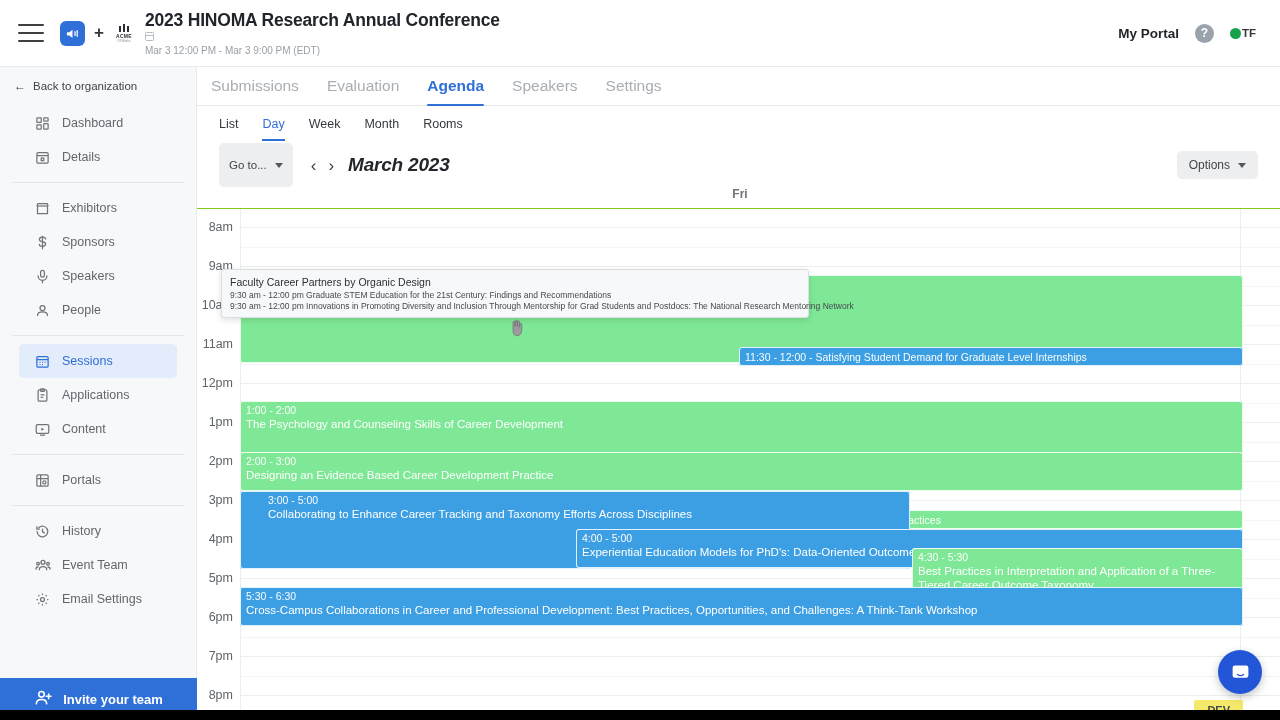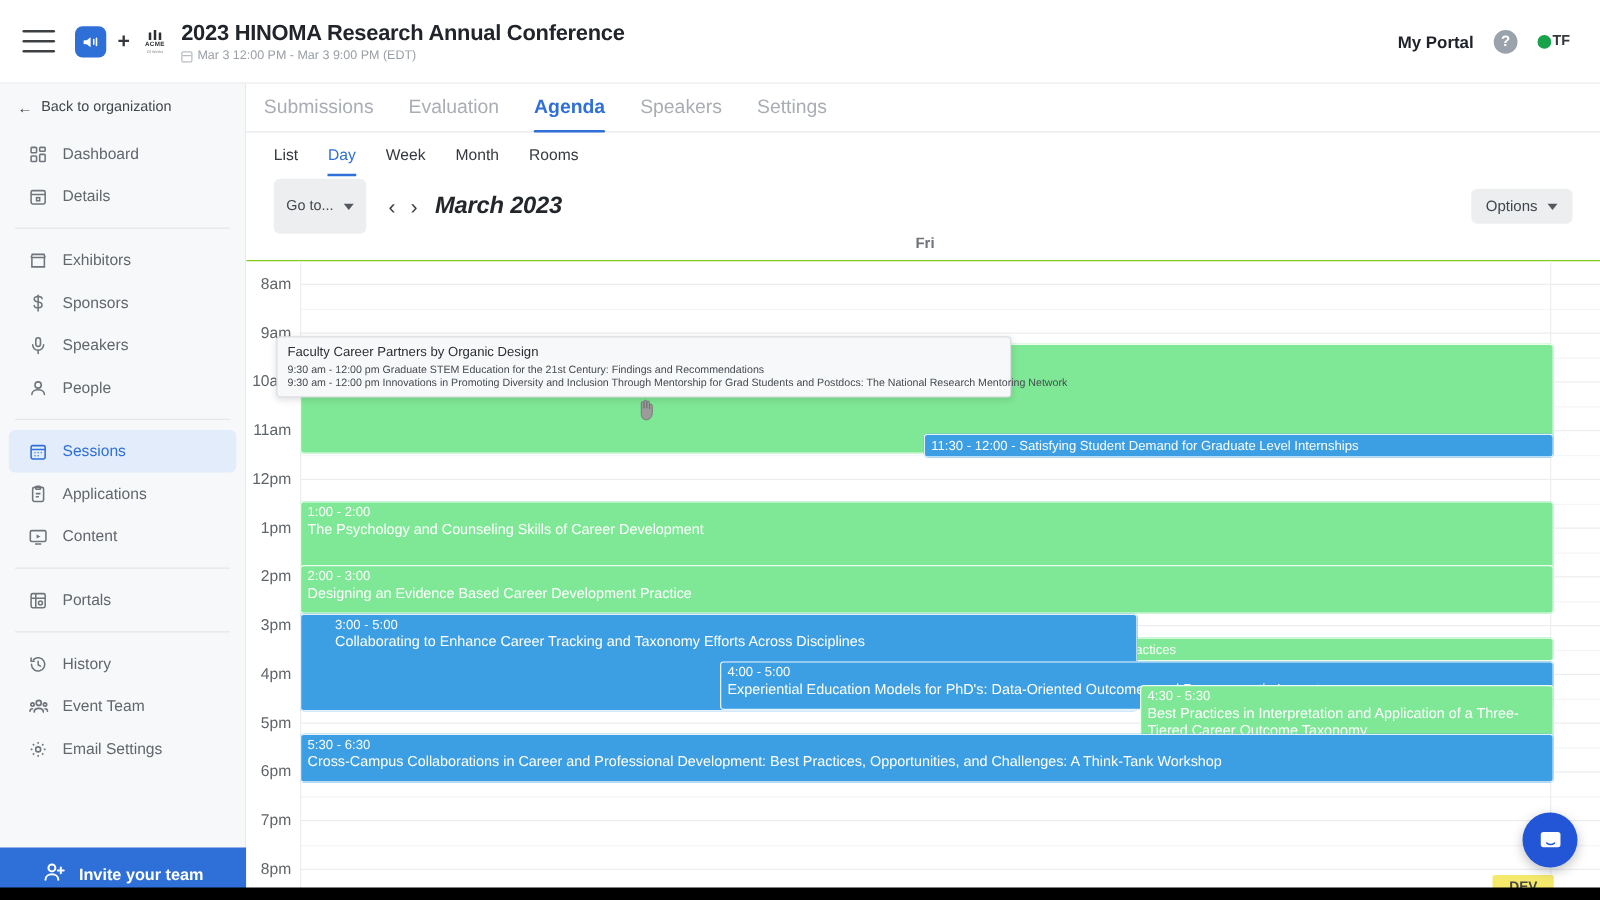--- a/index.html
+++ b/index.html
@@ -33,21 +33,21 @@
   }
   .acme-bars { display:flex; gap:1.5px; align-items:flex-end; height:8px; }
   .acme-bars i { display:block; width:2.5px; background:#2c2f33; }
   .acme-bars i:nth-child(1){height:6px}
   .acme-bars i:nth-child(2){height:8px}
   .acme-bars i:nth-child(3){height:6px}
   .acme-txt { font-size:5px; letter-spacing:.3px; color:#2c2f33; font-weight:700; margin-top:1px; }
   .acme-sub { font-size:3px; color:#7c8187; letter-spacing:.1px; }
 
   .ev-title { font-size:17.5px; font-weight:700; color:#21242a; letter-spacing:-.2px; line-height:1.15; }
-  .ev-dates { font-size:10px; color:#9aa0a6; margin-top:2px; display:flex; align-items:flex-end; gap:4px;}
+  .ev-dates { font-size:10px; color:#9aa0a6; margin-top:2px; display:flex; align-items:flex-start; gap:4px;flex-direction:column;}
   .cal-glyph { width:9px; height:9px; border:1px solid #b9bec4; border-radius:1.5px; position:relative; display:inline-block;}
   .cal-glyph:before { content:""; position:absolute; left:0; right:0; top:2px; height:1px; background:#b9bec4;}
 
   .topbar-right { margin-left:auto; display:flex; align-items:center; gap:16px; padding-right:6px; }
   .my-portal { font-size:13.5px; font-weight:700; color:#1f2329; cursor:pointer; }
   .help-circle {
     width:19px; height:19px; border-radius:50%; background:#9aa2ab; color:#fff;
     font-size:12px; font-weight:700; display:flex; align-items:center; justify-content:center;
     cursor:pointer;
   }
@@ -58,21 +58,21 @@
   
   .sidebar {
     position:absolute; left:0; top:67px; width:197px; height:653px;
     background:#f7f8f9; border-right:1px solid #e7e9eb;
   }
   .back-org {
     display:flex; align-items:center; gap:7px; padding:12px 0 10px 14px;
     font-size:11.5px; color:#40454b; cursor:pointer;
   }
   .back-org .arr { font-size:12px; color:#40454b; }
-  .nav-group { padding:3px 0; }
+  .nav-group { padding:3px 12px; }
   .nav-sep { height:1px; background:#e4e6e9; margin:5px 12px; }
   .nav-item {
     display:flex; align-items:center; gap:11px; height:34px;
     padding-left:15px; margin:0 7px; border-radius:5px;
     font-size:12.5px; color:#62676d; cursor:pointer;
   }
   .nav-item .ico { width:17px; height:17px; display:flex; align-items:center; justify-content:center; color:#70757b; flex:0 0 17px;}
   .nav-item.active { background:#e2ecfb; color:#2f6fd8; font-weight:400; }
   .nav-item.active .ico { color:#2f6fd8; }
   .invite-bar {

